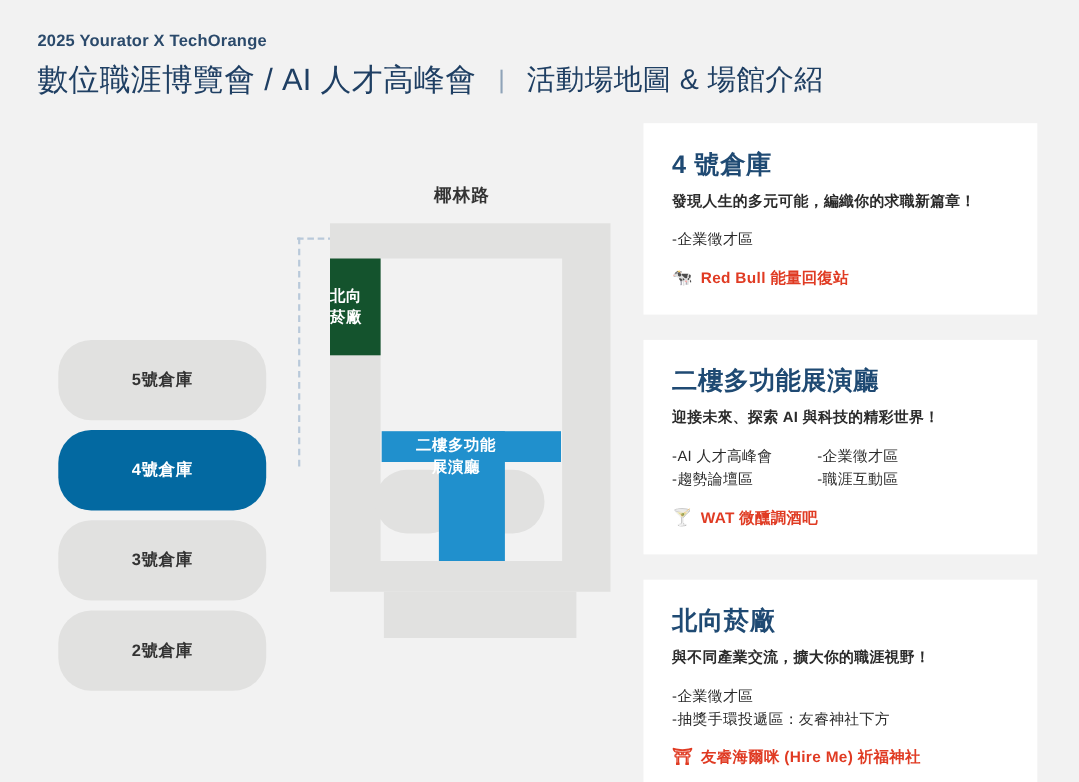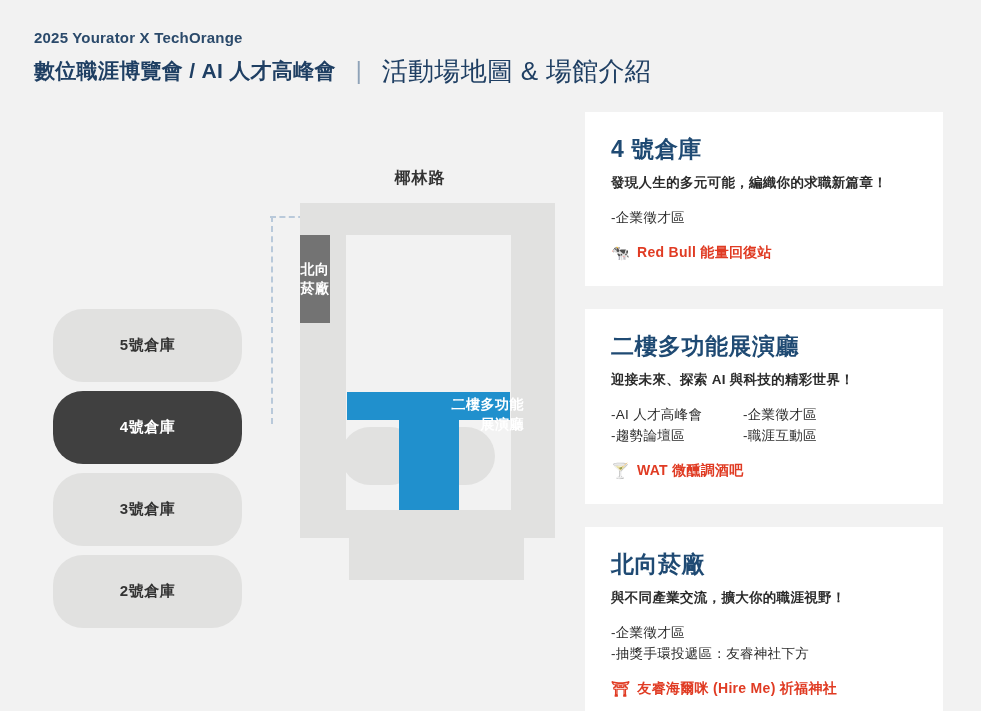--- a/index.html
+++ b/index.html
@@ -28,22 +28,22 @@
     color: #2b4a6b;
     letter-spacing: .2px;
     line-height: 1.3;
   }
   .header .titlerow {
     display: flex;
     align-items: center;
     margin-top: 6px;
   }
   .header .title-main {
-    font-size: 21px;
-    font-weight: 700;
+    font-size: 28px;
+    font-weight: 400;
     color: #1f3f63;
     letter-spacing: .3px;
     white-space: nowrap;
   }
   .header .title-sep {
     color: #8fa3b8;
     font-size: 23px;
     font-weight: 400;
     margin: 0 20px;
     line-height: 1;
@@ -72,21 +72,21 @@
     align-items: center;
     justify-content: center;
     font-size: 15px;
     font-weight: 700;
     color: #333333;
     letter-spacing: .5px;
     margin-bottom: 9px;
     border-radius: 30px;
   }
   .warehouse-item.active {
-    background: #404040;
+    background: #0369a1;
     color: #ffffff;
   }
 
   
   .map-wrap { position: absolute; left: 265px; top: 160px; width: 310px; height: 440px; }
 
   .road-label {
     position: absolute;
     left: 0; top: 8px;
     width: 310px;
@@ -135,49 +135,48 @@
     width: 62px; height: 40px;
     background: #e1e1e0;
   }
   .capsule-bar.left  { left: 96px; }
   .capsule-bar.right { left: 148px; }
 
   
   .zone-north {
     position: absolute;
     left: 35px; top: 75px;
-    width: 30px; height: 88px;
-    background: #737373;
+    width: 46px; height: 88px;
+    background: #14532d;
     color: #ffffff;
     font-size: 14px;
     font-weight: 700;
     line-height: 1.35;
     display: flex;
     flex-direction: column;
-    align-items: center;
     justify-content: center;
     letter-spacing: .5px;
   }
   .zone-hall-band {
     position: absolute;
     left: 82px; top: 232px;
     width: 163px; height: 28px;
     background: #2090cd;
   }
   .zone-hall-col {
     position: absolute;
     left: 134px; top: 232px;
     width: 60px; height: 118px;
     background: #2090cd;
   }
   .zone-hall-label {
     position: absolute;
-    left: 96px; top: 234px;
+    left: 68px; top: 234px;
     width: 163px;
-    text-align: right;
+    text-align: center;
     color: #ffffff;
     font-size: 14px;
     font-weight: 700;
     line-height: 1.45;
     letter-spacing: .5px;
   }
 
   
   .dash-h {
     position: absolute;

